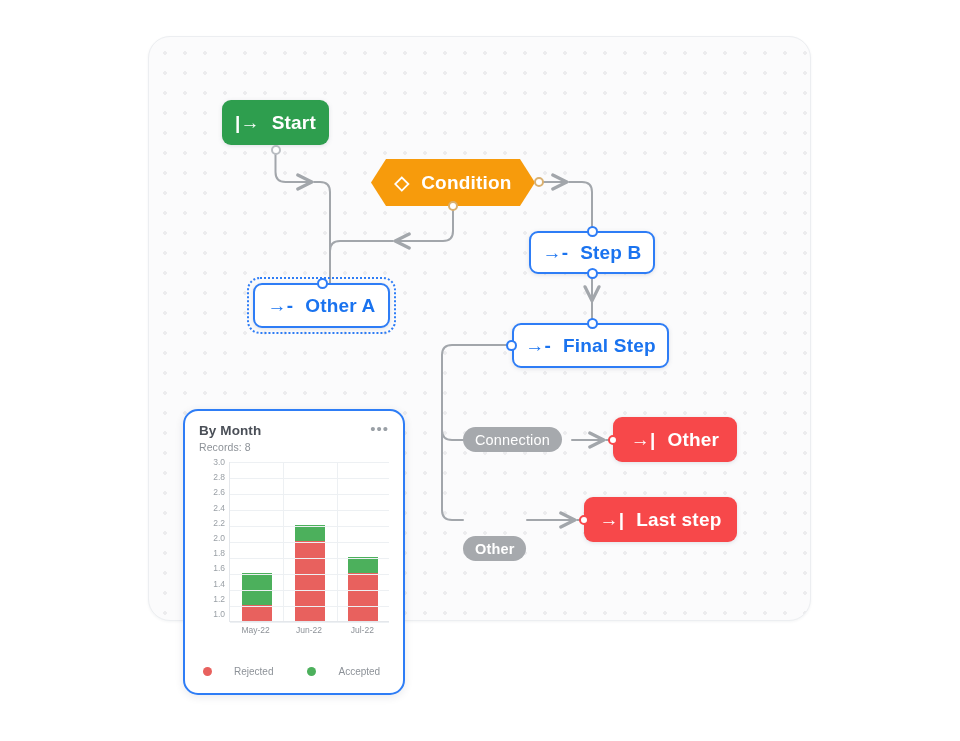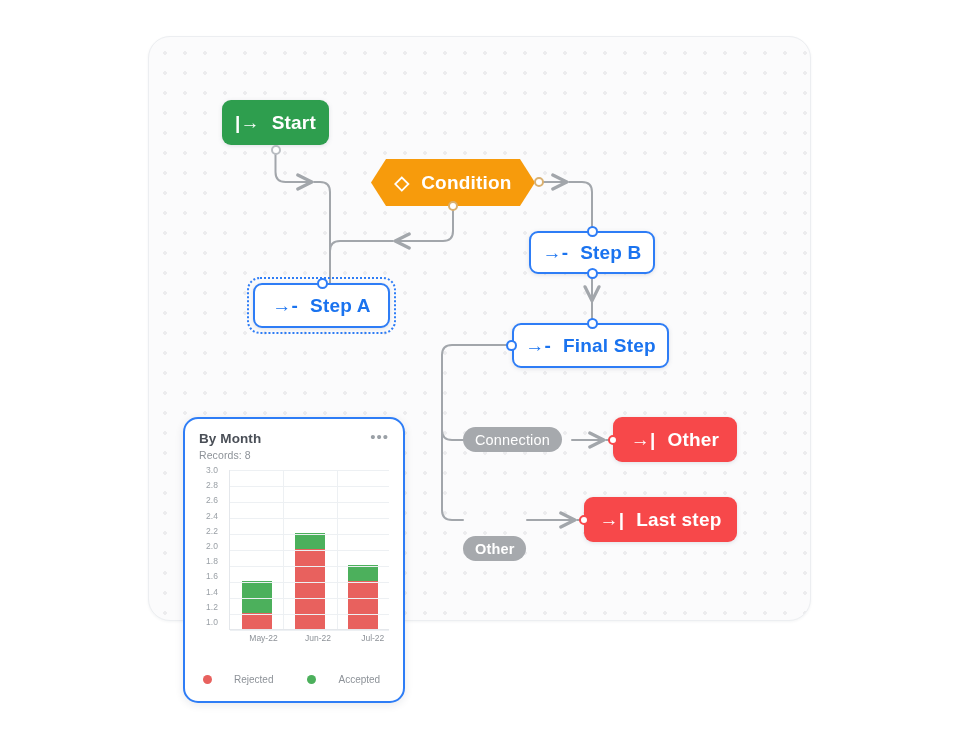--- a/index.html
+++ b/index.html
@@ -142,21 +142,20 @@
   
   #chart-card {
     position: absolute;
     left: 183px; top: 409px;
     width: 222px; height: 286px;
     background: #ffffff;
     border: 2.4px solid #2e7df6;
     border-radius: 15px;
     box-shadow: 0 2px 8px rgba(25,35,65,.10);
     padding: 12px 14px 10px 14px;
-    margin-top: 8px;
   }
   .card-head { display: flex; align-items: flex-start; justify-content: space-between; }
   .card-title {
     font-size: 13.5px;
     font-weight: bold;
     color: #4a4f57;
     letter-spacing: .1px;
   }
   .card-dots {
     color: #9aa0a6;
@@ -178,21 +177,21 @@
     width: 194px;
     height: 182px;
   }
   .y-axis {
     position: absolute;
     left: 0; top: 0;
     width: 26px; height: 160px;
     display: flex;
     flex-direction: column;
     justify-content: space-between;
-    align-items: center;
+    align-items: flex-end;
   }
   .y-tick {
     font-size: 8.5px;
     color: #9aa0a6;
     line-height: 8px;
     transform: translateY(-4px);
   }
   .plot {
     position: absolute;
     left: 30px; top: 0;
@@ -235,21 +234,21 @@
     position: absolute;
     left: 30px; top: 163px;
     width: 160px;
     display: flex;
     justify-content: space-around;
   }
   .x-tick {
     font-size: 8.5px;
     color: #8d9298;
     width: 44px;
-    text-align: right;
+    text-align: center;
   }
 
   .legend {
     position: absolute;
     left: 14px; bottom: 16px;
     width: 194px;
     display: flex;
     align-items: center;
     gap: 34px;
     padding-left: 4px;
@@ -305,21 +304,21 @@
   <div class="node node-condition">
     <span class="glyph">◇</span>
     <span>Condition</span>
   </div>
   <div class="port port-dot-orange" style="left:448px; top:201px;"></div>
   <div class="port port-dot-orange" style="left:534px; top:177px;"></div>
 
   <div class="sel-ring"></div>
   <div class="node node-step node-step-a">
     <span class="glyph">→-</span>
-    <span>Step A</span>
+    <span>Other A</span>
   </div>
   <div class="port port-blue" style="left:316.5px; top:278px; width:11px; height:11px;"></div>
 
   <div class="node node-step node-step-b">
     <span class="glyph">→-</span>
     <span>Step B</span>
   </div>
   <div class="port port-blue" style="left:586.5px; top:226px; width:11px; height:11px;"></div>
   <div class="port port-blue" style="left:586.5px; top:268px; width:11px; height:11px;"></div>
 

